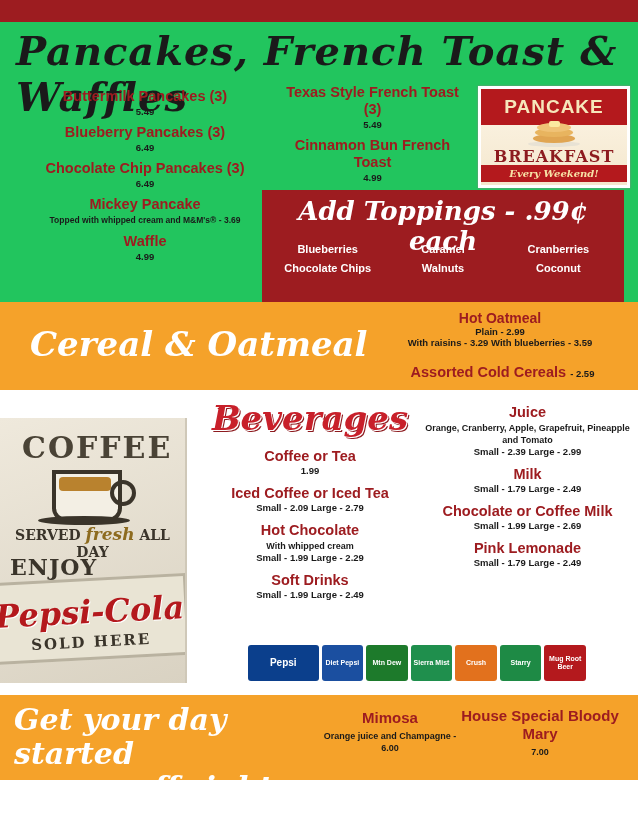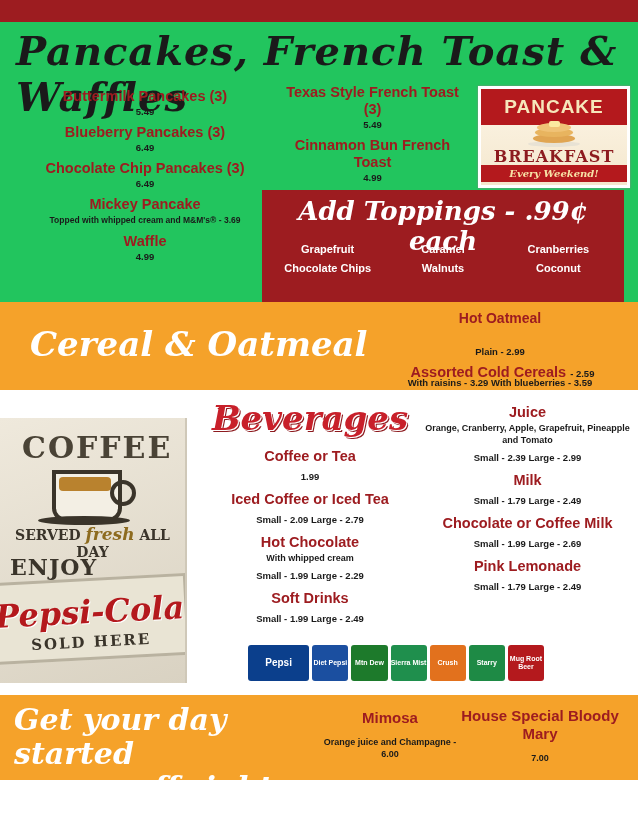--- a/index.html
+++ b/index.html
@@ -93,41 +93,41 @@
 
   
   .cereal{position:absolute;left:0;top:302px;width:638px;height:88px;background:#f5a22a;}
   .cereal-head{
     position:absolute;left:30px;top:22px;width:350px;
     font-size:34px;color:#ffffff;
     font-family:"DejaVu Serif",serif;font-style:italic;font-weight:bold;
   }
   .oat{position:absolute;left:370px;top:8px;width:260px;text-align:center;}
   .oat .t{color:#9d1c20;font-weight:bold;font-size:14px;}
-  .oat .l{color:#1a1a1a;font-weight:bold;font-size:9.5px;margin-top:20px;}
+  .oat .l{color:#1a1a1a;font-weight:bold;font-size:9.5px;margin-top:0;}
   .cold{
     position:absolute;left:370px;top:62px;width:265px;text-align:center;
     color:#9d1c20;font-weight:bold;font-size:14.5px;
   }
   .cold .pr{color:#1a1a1a;font-size:9.5px;text-align:center;}
 
   
   .bev{position:absolute;left:0;top:390px;width:638px;height:305px;background:#ffffff;}
   .bev-head{
     position:absolute;left:200px;top:8px;width:220px;text-align:center;
     font-family:"DejaVu Serif",serif;font-style:italic;font-weight:bold;
     font-size:34px;color:#c8202a;
     text-shadow:1px 1px 0 #fff, 2px 2px 0 #8d1b1f;
   }
   .bev-mid{position:absolute;left:185px;top:58px;width:250px;text-align:center;}
   .bev-right{position:absolute;left:420px;top:14px;width:215px;text-align:center;}
   .bev-item{margin-bottom:9px;}
   .bev-item .name{color:#9d1c20;font-weight:bold;font-size:14.5px;line-height:17px;}
   .bev-item .sub{color:#1a1a1a;font-weight:bold;font-size:9px;margin-top:1px;line-height:12px;}
-  .bev-item .price{color:#1a1a1a;font-weight:bold;font-size:9.5px;margin-top:6px;}
+  .bev-item .price{color:#1a1a1a;font-weight:bold;font-size:9.5px;margin-top:0;}
 
   
   .pepsi-sign{
     position:absolute;left:0px;top:418px;width:185px;height:265px;
     background:linear-gradient(160deg,#efe9dc,#d9d2c2);
     overflow:hidden;border-right:2px solid #cfc8b8;
   }
   .pepsi-sign .coffee-word{
     position:absolute;left:22px;top:12px;color:#4a4336;
     font-family:"DejaVu Serif",serif;font-weight:bold;font-size:30px;letter-spacing:2px;
@@ -163,21 +163,21 @@
     font-family:"DejaVu Serif",serif;font-style:italic;font-weight:bold;font-size:32px;color:#b4191d;
     text-shadow:1px 1px 0 #fff;
   }
   .pepsi-plate .sold{
     position:absolute;left:0;top:52px;width:100%;text-align:center;
     font-family:"DejaVu Serif",serif;font-weight:bold;font-size:15px;color:#3a342a;letter-spacing:2px;
   }
 
   
   .logos{
-    position:absolute;left:248px;top:645px;width:296px;height:38px;
+    position:absolute;left:248px;top:645px;width:338px;height:38px;
     display:flex;gap:3px;
   }
   .logo{
     width:46px;height:36px;border-radius:3px;
     display:flex;align-items:center;justify-content:center;
     font-size:7px;font-weight:bold;color:#fff;text-align:center;line-height:8px;
     overflow:hidden;
   }
   .logo.pepsi-blue{background:#0b3f8c;color:#fff;font-size:10px;width:78px;}
   .logo.diet{background:#1b4fa0;}
@@ -191,21 +191,21 @@
   .bottom{position:absolute;left:0;top:695px;width:638px;height:92px;background:#f5a22a;}
   .bottom-script{
     position:absolute;left:14px;top:8px;width:320px;
     font-family:"DejaVu Serif",serif;font-style:italic;font-weight:bold;
     font-size:30px;color:#ffffff;line-height:34px;
   }
   .bottom-script .l2{display:block;text-align:right;padding-right:30px;}
   .bmid{position:absolute;left:320px;top:14px;width:140px;text-align:center;}
   .bright{position:absolute;left:455px;top:12px;width:170px;text-align:center;}
   .bmid .name,.bright .name{color:#9d1c20;font-weight:bold;font-size:15px;line-height:18px;}
-  .bmid .sub,.bright .sub{color:#1a1a1a;font-weight:bold;font-size:9px;margin-top:9px;line-height:12px;}
+  .bmid .sub,.bright .sub{color:#1a1a1a;font-weight:bold;font-size:9px;margin-top:3px;line-height:12px;}
   .footer-white{position:absolute;left:0;top:780px;width:638px;height:45px;background:#ffffff;}
 </style>
 </head>
 <body>
 
 <div class="page">
 
   <div class="topbar"></div>
 
   <div class="pancake-sec">
@@ -260,21 +260,21 @@
       <div class="sign-breakfast">BREAKFAST</div>
       <div class="sign-bottom">
         <span>Every Weekend!</span>
       </div>
     </div>
 
     <div class="toppings">
       <div class="tp-title">Add Toppings - .99¢ each</div>
       <div class="tp-cols">
         <div class="c">
-          <div>Grapefruit</div>
+          <div>Blueberries</div>
           <div>Chocolate Chips</div>
         </div>
         <div class="c">
           <div>Caramel</div>
           <div>Walnuts</div>
         </div>
         <div class="c">
           <div>Cranberries</div>
           <div>Coconut</div>
         </div>

